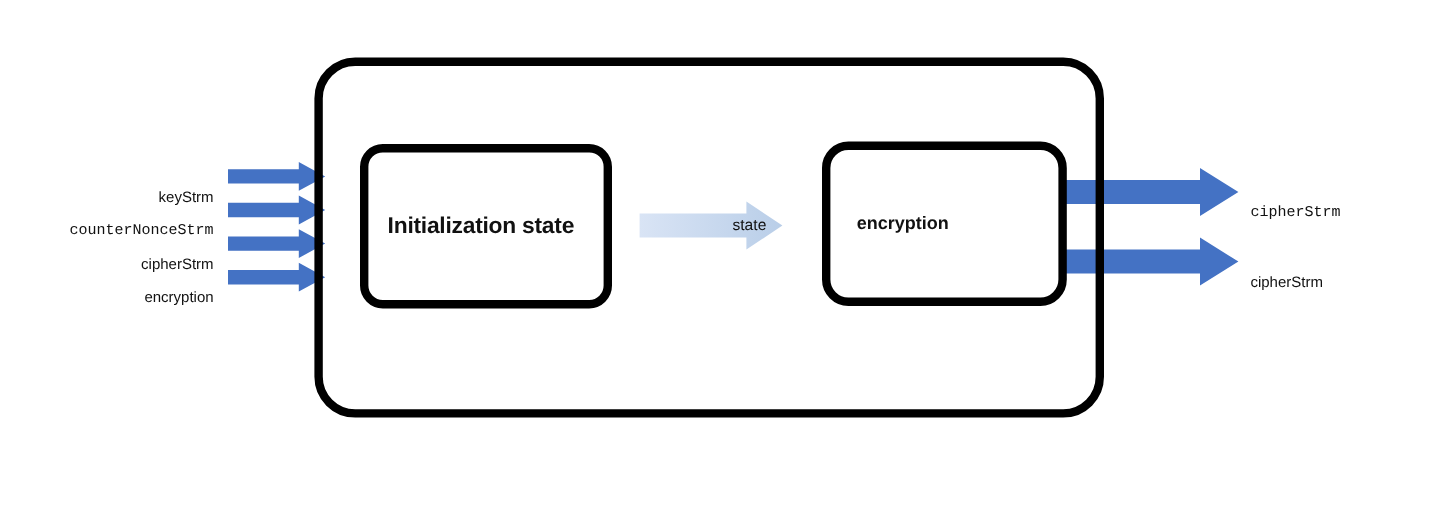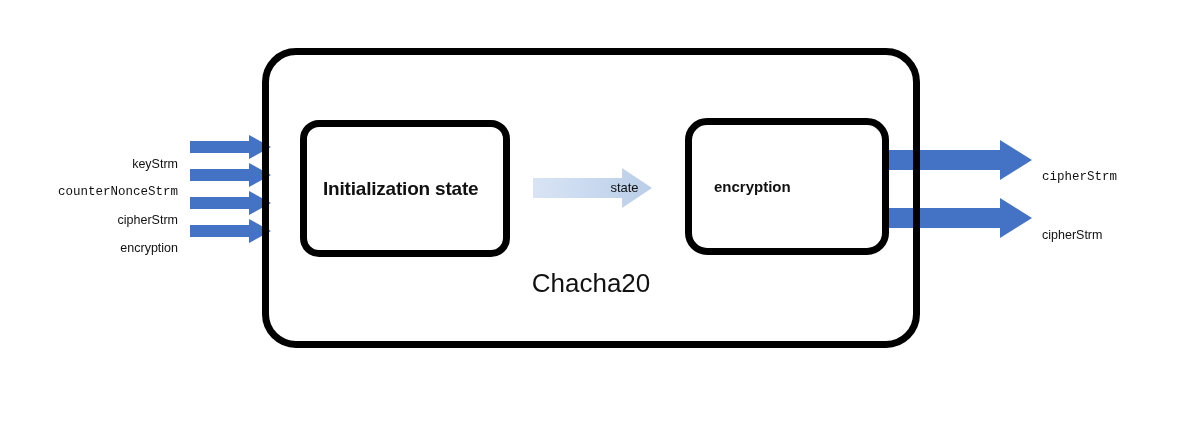--- a/index.html
+++ b/index.html
@@ -155,21 +155,20 @@
     <span class="stage-label">Initialization state</span>
   </div>
 
   <div id="encryption-box" class="stage-box">
     <span class="stage-label">encryption</span>
   </div>
 
   <div style="position:absolute; left:533px; top:180px; width:119px; text-align:center;
               font-size:13px; color:#111;margin-left:32px;">state</div>
 
-  <div class="diagram-title">Chacha20</div>
 
   <div class="io-label in-label" style="top:142px;">keyStrm</div>
 
   <div class="io-label in-label" style="top:170px;font-family:Liberation Mono, monospace;">counterNonceStrm</div>
 
   <div class="io-label in-label" style="top:198px;">cipherStrm</div>
 
   <div class="io-label in-label" style="top:226px;">encryption</div>
 
   <div class="io-label out-label" style="top:155px;font-family:Liberation Mono, monospace;">cipherStrm</div>

